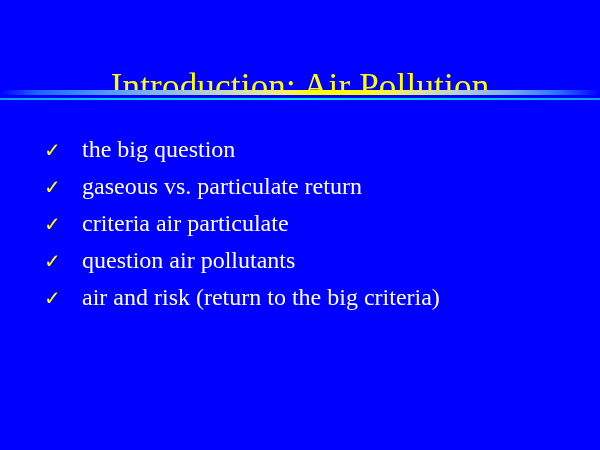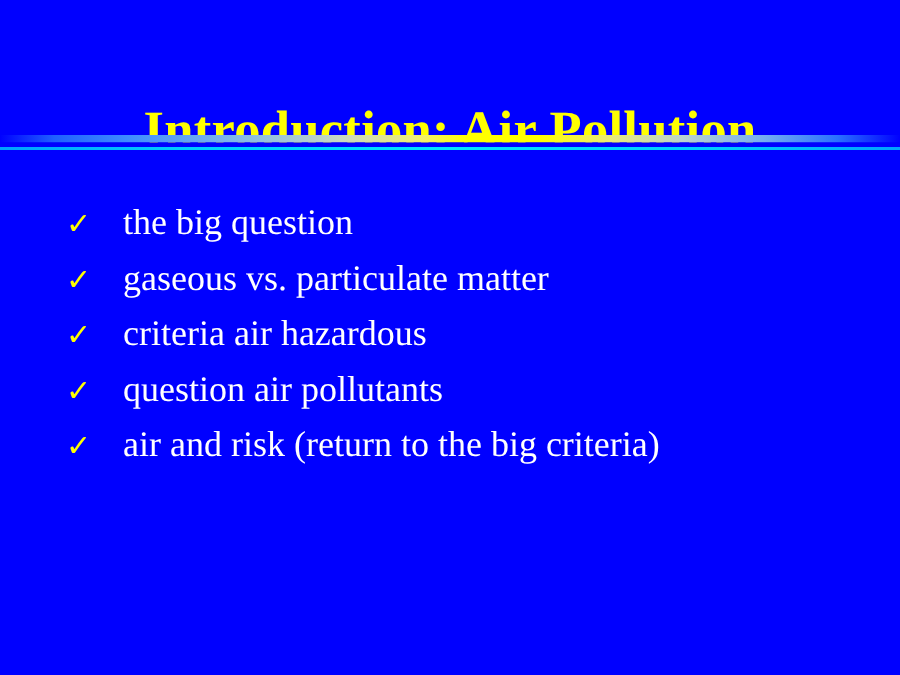--- a/index.html
+++ b/index.html
@@ -28,21 +28,21 @@
     left: 0;
     top: 44px;
     width: 600px;
     text-align: center;
   }
   .slide-title {
     display: inline-block;
     font-family: "Liberation Serif", "DejaVu Serif", serif;
     font-size: 35px;
     line-height: 40px;
-    font-weight: bold;
+    font-weight: normal;
     color: #ffff00;
     letter-spacing: 0.2px;
     white-space: nowrap;
   }
 
   
   .divider {
     position: absolute;
     left: 0;
     top: 88px;
@@ -147,26 +147,26 @@
 
   <div class="bullets">
 
     <div class="bullet-row">
       <span class="bullet-check">✓</span>
       <span class="bullet-text">the big question</span>
     </div>
 
     <div class="bullet-row">
       <span class="bullet-check">✓</span>
-      <span class="bullet-text">gaseous vs. particulate matter</span>
+      <span class="bullet-text">gaseous vs. particulate return</span>
     </div>
 
     <div class="bullet-row">
       <span class="bullet-check">✓</span>
-      <span class="bullet-text">criteria air hazardous</span>
+      <span class="bullet-text">criteria air particulate</span>
     </div>
 
     <div class="bullet-row">
       <span class="bullet-check">✓</span>
       <span class="bullet-text">question air pollutants</span>
     </div>
 
     <div class="bullet-row">
       <span class="bullet-check">✓</span>
       <span class="bullet-text">air and risk (return to the big criteria)</span>

